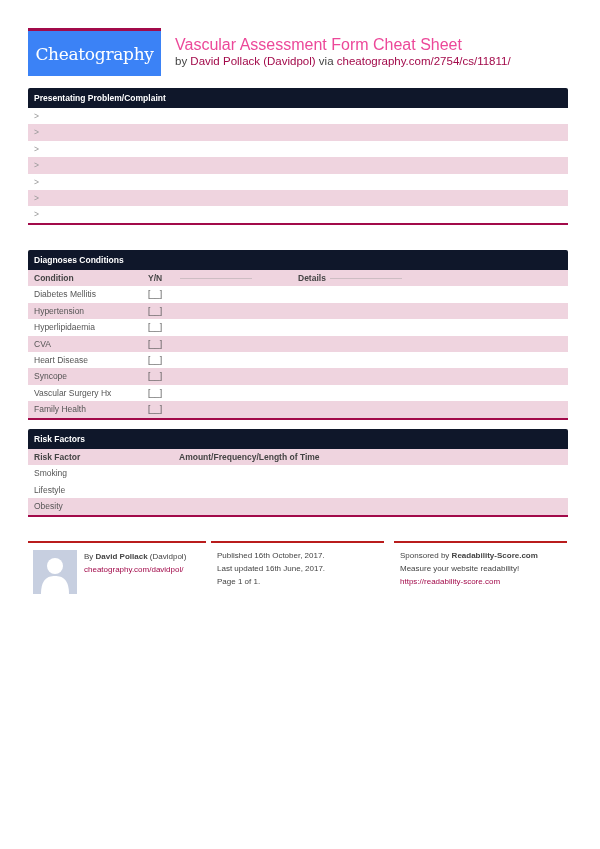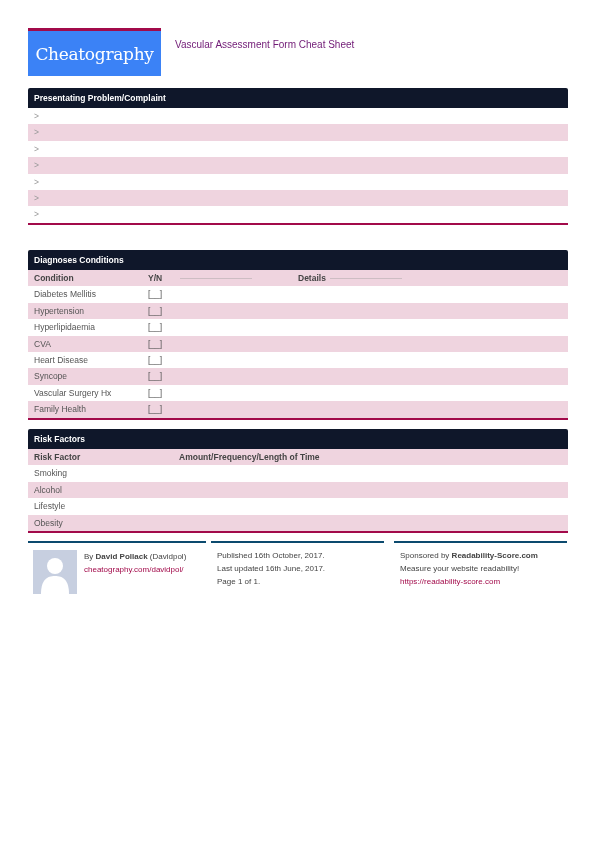--- a/index.html
+++ b/index.html
@@ -3,47 +3,53 @@
   <meta charset="utf-8">
   <style>
     * { box-sizing: border-box; margin: 0; padding: 0; }
     html, body { width: 600px; height: 849px; background: #ffffff; }
     body { font-family: "Liberation Sans", sans-serif; color: #444; position: relative; overflow: hidden; }
 
     .header { position: absolute; left: 28px; top: 28px; width: 545px; height: 46px; }
     .logo { position: absolute; left: 0; top: 0; width: 133px; height: 48px; background: #3b82f6; border-top: 3px solid #a20a4a; display: flex; align-items: center; justify-content: center; text-align: right; }
     .logo span { font-family: "DejaVu Serif", serif; color: #fff; font-size: 17px; letter-spacing: -0.3px; }
     .title-block { position: absolute; left: 147px; top: 9px; }
-    .title { color: #701a75; font-size: 10px; line-height: 16px; }
+    .title { color: #ec4899; font-size: 16px; line-height: 16px; }
     .byline { color: #444; font-size: 11.5px; line-height: 16px; }
     .byline .link { color: #a20a4a; }
 
     .section { position: absolute; left: 28px; width: 540px; }
     .sec-head { background: #0f172a; color: #fff; font-weight: bold; font-size: 8.5px; height: 20px; line-height: 20px; padding-left: 6px; border-radius: 2px 2px 0 0; }
     .row { height: 16.4px; line-height: 16.4px; font-size: 8.5px; padding-left: 6px; color: #555; position: relative; }
     .row.pink { background: #efd4df; }
     .row.head { font-weight: bold; color: #444; }
     .sec-bottom { height: 2px; background: #a20a4a; }
     .col { position: absolute; top: 0; }
     .muted { color: #999; }
 
     .footer { position: absolute; left: 28px; top: 541px; width: 545px; height: 60px; }
-    .fcol { position: absolute; top: 0; border-top: 2px solid #0c4a6e; font-size: 8px; color: #444; line-height: 13px; }
+    .fcol { position: absolute; top: 0; border-top: 2px solid #b91c1c; font-size: 8px; color: #444; line-height: 13px; }
     .fcol .link { color: #a20a4a; }
     .avatar { position: absolute; left: 5px; top: 7px; width: 44px; height: 44px; background: #c7cfe0; overflow: hidden; }
   </style>
 </head>
 <body>
 
 <div class="header">
   <div class="logo">
       <span>Cheatography</span>
     </div>
   <div class="title-block">
     <div class="title">Vascular Assessment Form Cheat Sheet</div>
+    <div class="byline">
+      <span>by</span>
+      <span class="link">David Pollack (Davidpol)</span>
+      <span>via</span>
+      <span class="link">cheatography.com/2754/cs/11811/</span>
+    </div>
   </div>
 </div>
 
 <div class="section" style="top:88px;">
   <div class="sec-head">Presentating Problem/Complaint</div>
   <div class="row muted">&gt;</div>
   <div class="row pink muted">&gt;</div>
   <div class="row muted">&gt;</div>
   <div class="row pink muted">&gt;</div>
   <div class="row muted">&gt;</div>
@@ -72,21 +78,20 @@
   <div class="sec-bottom"></div>
 </div>
 
 <div class="section" style="top:429px;">
   <div class="sec-head">Risk Factors</div>
   <div class="row pink head">
     <span>Risk Factor</span>
     <span class="col" style="left:151px;">Amount/Frequency/Length of Time</span>
   </div>
   <div class="row">Smoking</div>
-  <div class="row pink">Alcohol</div>
   <div class="row">Lifestyle</div>
   <div class="row pink">Obesity</div>
   <div class="sec-bottom"></div>
 </div>
 
 <div class="footer">
   <div class="fcol" style="left:0;width:178px;height:60px;">
     <div class="avatar">
       <svg width="44" height="44" viewBox="0 0 44 44">
         <circle cx="22" cy="16" r="8" fill="#fff"></circle>

